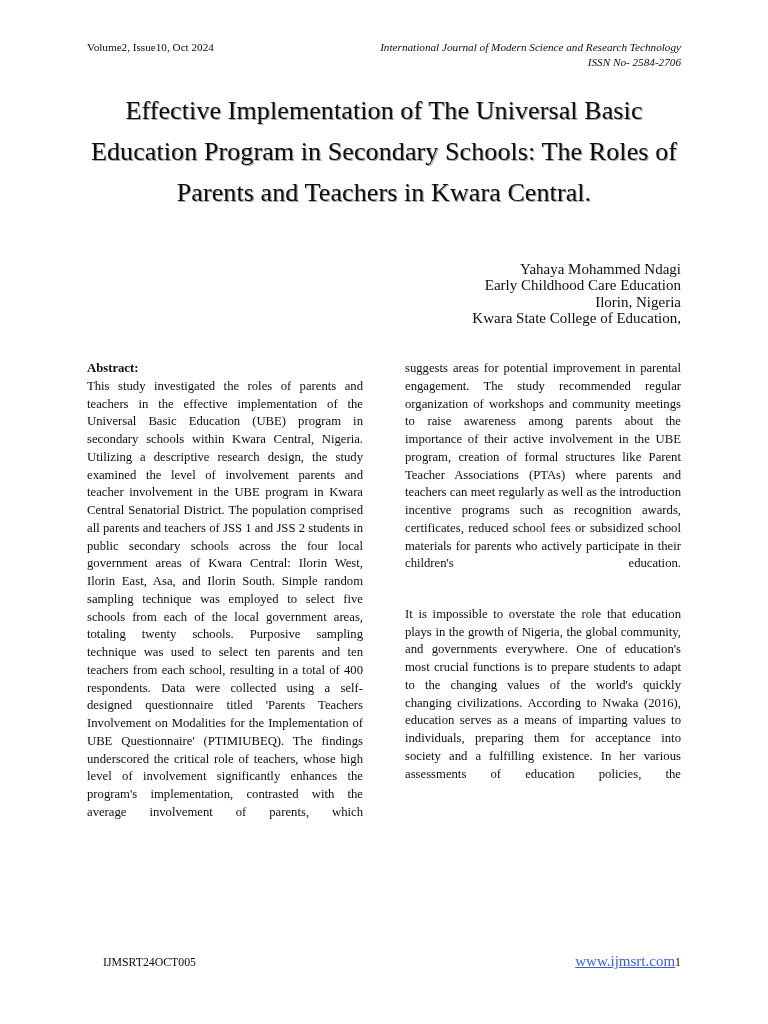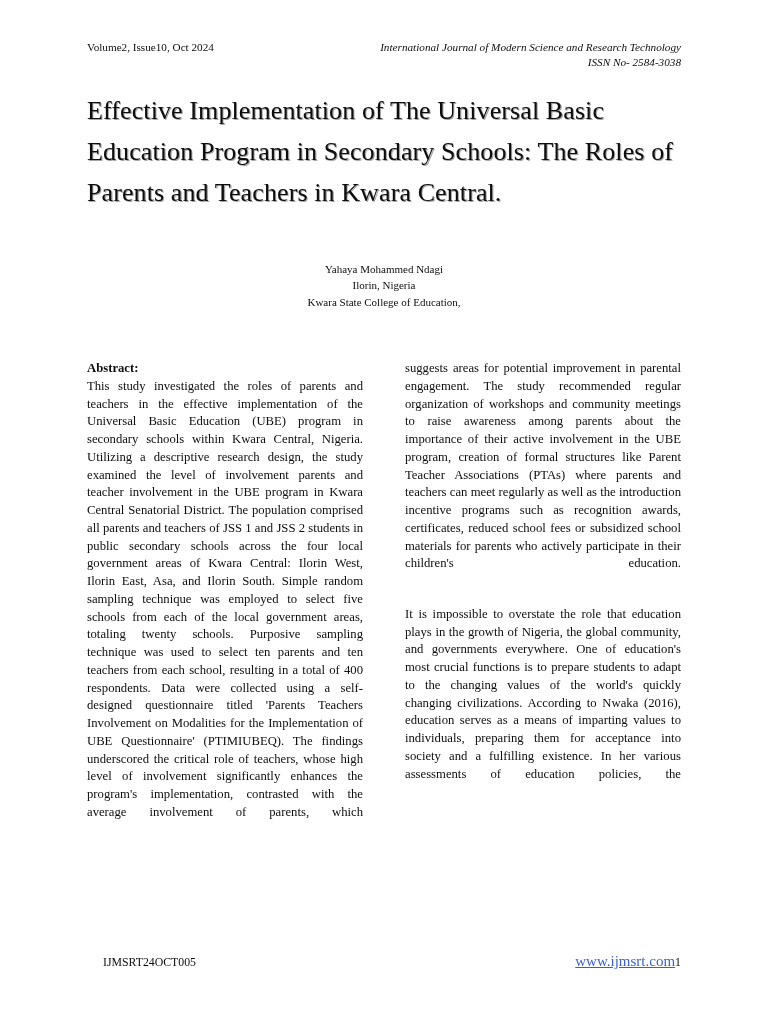--- a/index.html
+++ b/index.html
@@ -48,38 +48,39 @@
     font-style: italic;
   }
   .runhead-right div { white-space: nowrap; }
 
   
   .title-block {
     position: absolute;
     left: 87px;
     right: 87px;
     top: 90px;
+    text-align: center;
   }
   .title {
     font-size: 26px;
     line-height: 41px;
     font-weight: 400;
     letter-spacing: .1px;
     text-shadow: 1.1px 1.1px 0.6px rgba(90,90,90,0.55);
     margin: 0;
   }
 
   
   .authors {
     position: absolute;
     left: 87px;
     right: 87px;
     top: 261px;
-    text-align: center;
-    font-size: 11px;
+    text-align: right;
+    font-size: 15px;
     line-height: 16.4px;
   }
   .authors div { white-space: nowrap; }
 
   
   .columns {
     position: absolute;
     left: 87px;
     top: 360px;
     width: 594px;
@@ -137,30 +138,31 @@
 </style>
 </head>
 <body>
 
 <div class="page">
 
   <div class="runhead">
     <div class="runhead-left">Volume2, Issue10, Oct 2024</div>
     <div class="runhead-right">
       <div>International Journal of Modern Science and Research Technology</div>
-      <div>ISSN No- 2584-3038</div>
+      <div>ISSN No- 2584-2706</div>
     </div>
   </div>
 
   <div class="title-block">
     <h1 class="title">Effective Implementation of The Universal Basic Education Program in Secondary Schools: The Roles of Parents and Teachers in Kwara Central.</h1>
   </div>
 
   <div class="authors">
     <div>Yahaya Mohammed Ndagi</div>
+    <div>Early Childhood Care Education</div>
     <div>Ilorin, Nigeria</div>
     <div>Kwara State College of Education,</div>
   </div>
 
   <div class="columns">
 
     <div class="col">
       <p class="lead">Abstract:</p>
       <p class="body">This study investigated the roles of parents and teachers in the effective implementation of the Universal Basic Education (UBE) program in secondary schools within Kwara Central, Nigeria. Utilizing a descriptive research design, the study examined the level of involvement parents and teacher involvement in the UBE program in Kwara Central Senatorial District. The population comprised all parents and teachers of JSS 1 and JSS 2 students in public secondary schools across the four local government areas of Kwara Central: Ilorin West, Ilorin East, Asa, and Ilorin South. Simple random sampling technique was employed to select five schools from each of the local government areas, totaling twenty schools. Purposive sampling technique was used to select ten parents and ten teachers from each school, resulting in a total of 400 respondents. Data were collected using a self-designed questionnaire titled 'Parents Teachers Involvement on Modalities for the Implementation of UBE Questionnaire' (PTIMIUBEQ). The findings underscored the critical role of teachers, whose high level of involvement significantly enhances the program's implementation, contrasted with the average involvement of parents, which</p>
     </div>

